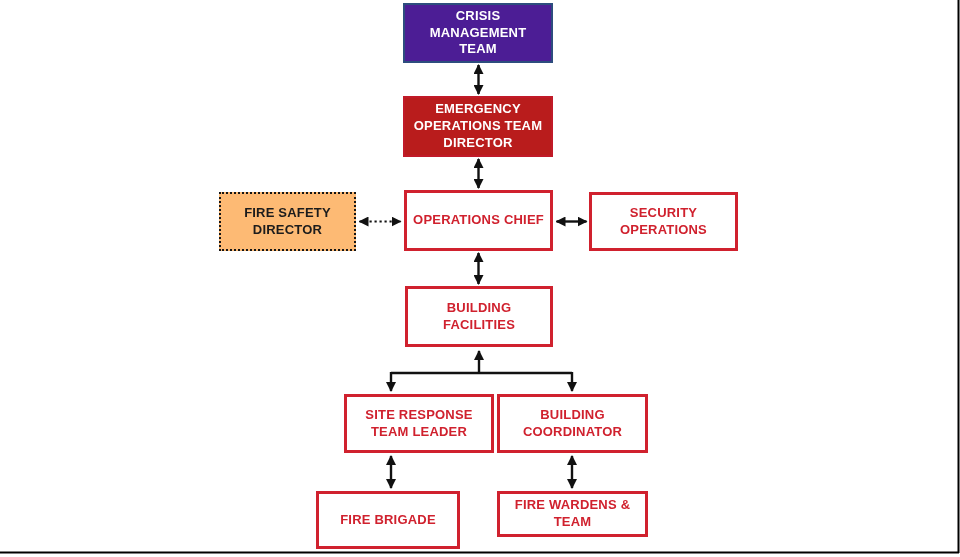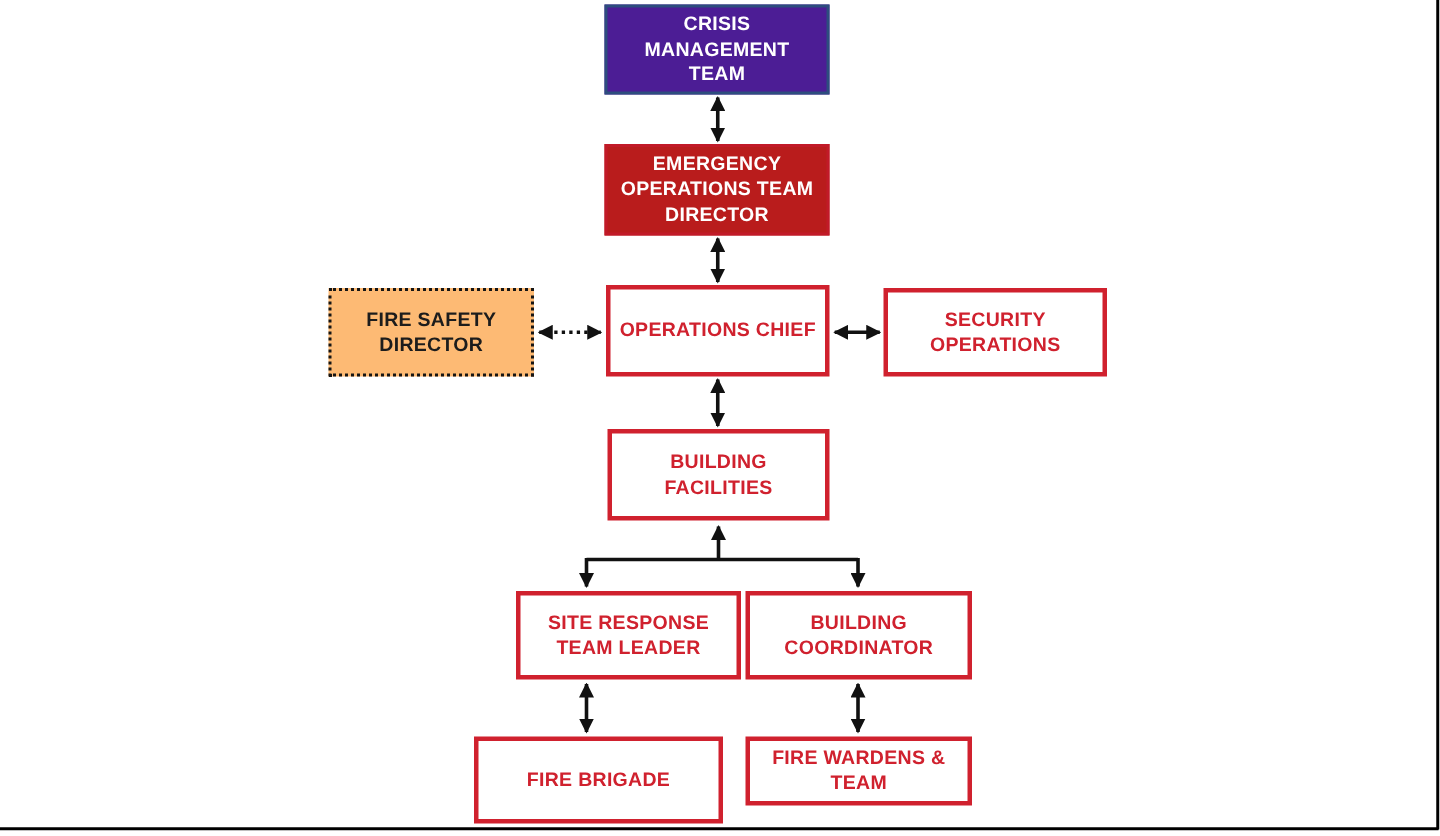--- a/index.html
+++ b/index.html
@@ -49,21 +49,21 @@
   }
   
   .n-crisis        { left: 403px; top:   3px; width: 150px; height: 60px; }
   .n-emergency     { left: 403px; top:  96px; width: 150px; height: 61px; }
   .n-firesafety    { left: 219px; top: 192px; width: 137px; height: 59px; }
   .n-opschief      { left: 404px; top: 190px; width: 149px; height: 61px; }
   .n-security      { left: 589px; top: 192px; width: 149px; height: 59px; }
   .n-buildingfac   { left: 405px; top: 286px; width: 148px; height: 61px; }
   .n-siteresponse  { left: 316px; top: 394px; width: 150px; height: 59px; margin-left: 28px; }
   .n-buildcoord    { left: 497px; top: 394px; width: 151px; height: 59px; }
-  .n-firebrigade   { left: 316px; top: 491px; width: 166px; height: 58px; }
+  .n-firebrigade   { left: 316px; top: 491px; width: 144px; height: 58px; }
   .n-firewardens   { left: 497px; top: 491px; width: 151px; height: 46px; }
 </style>
 </head>
 <body>
 
 <div class="stage">
 
   <svg class="connectors" width="960" height="557" viewBox="0 0 960 557" xmlns="http://www.w3.org/2000/svg">
     <defs>
       <marker id="ah" markerUnits="userSpaceOnUse" markerWidth="10" markerHeight="10" refX="9" refY="5" orient="auto-start-reverse">

